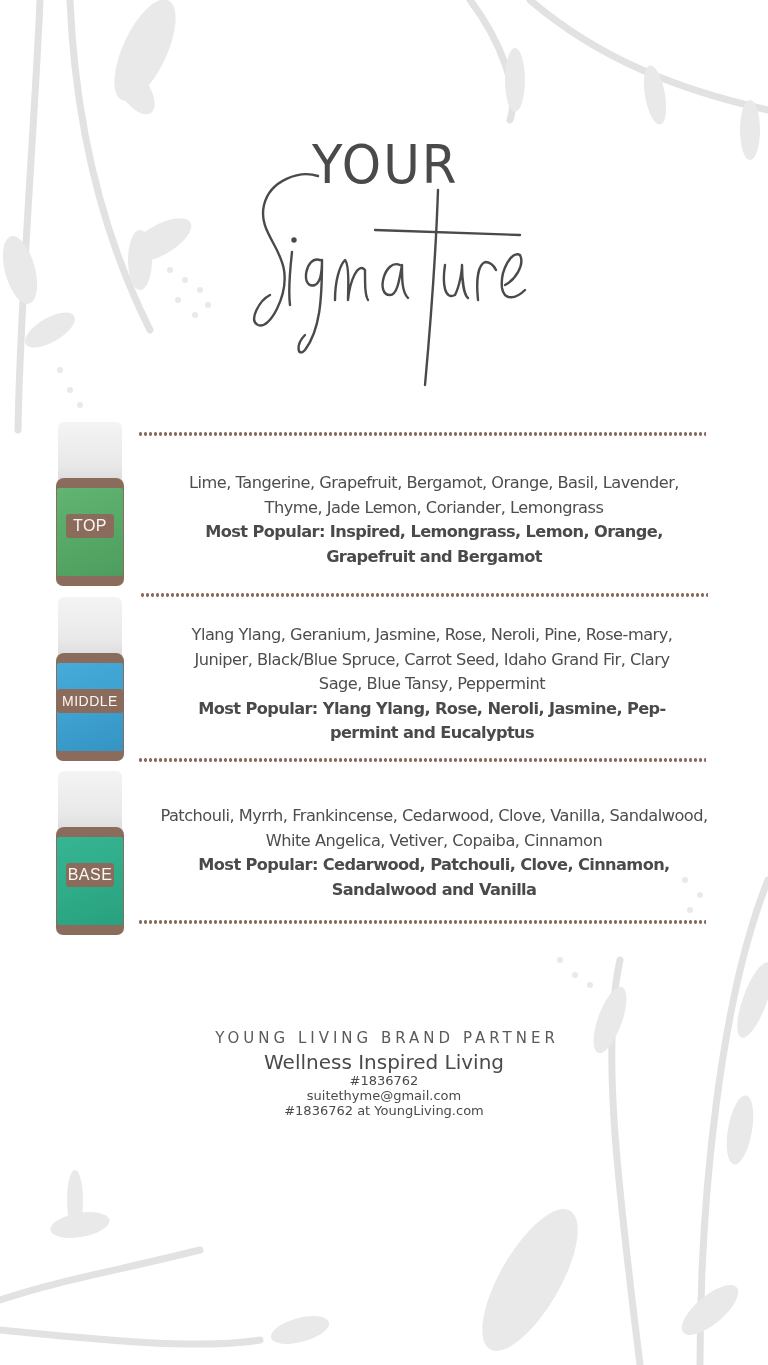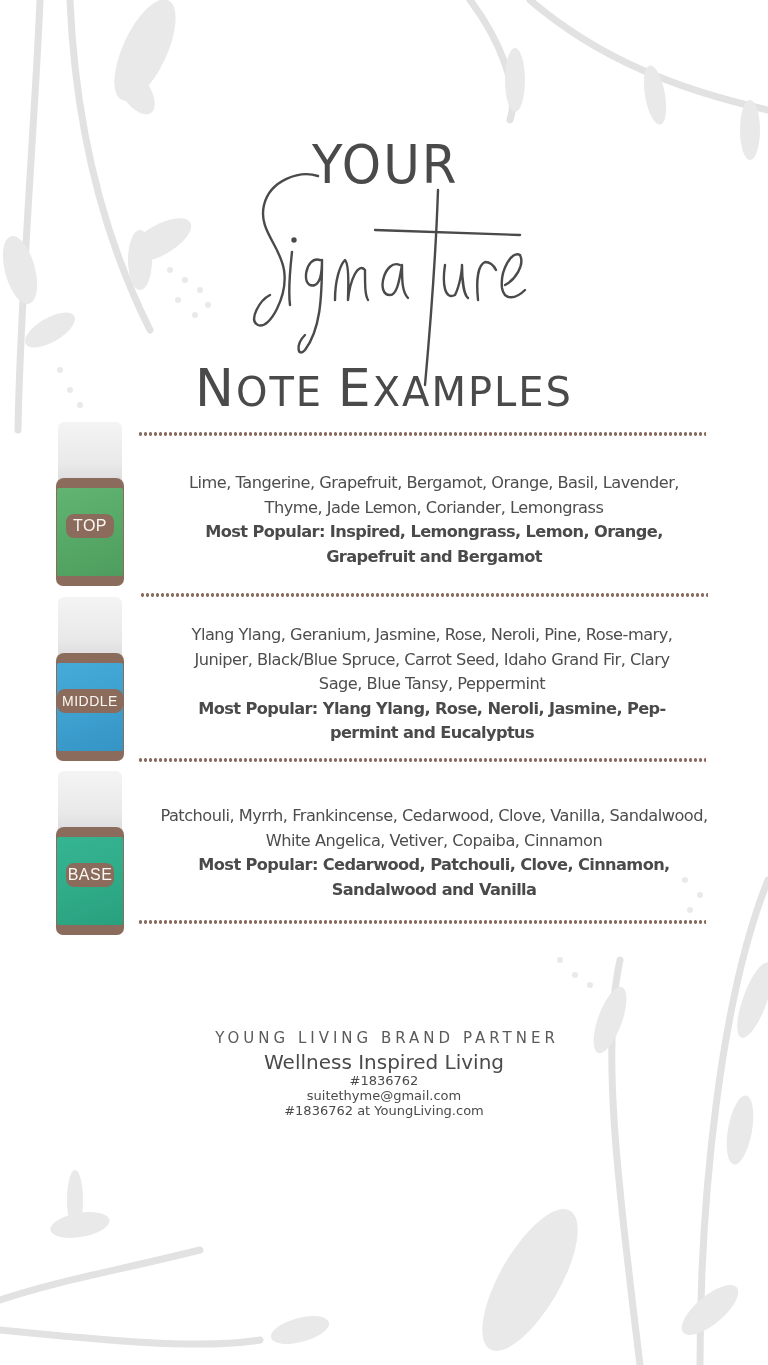--- a/index.html
+++ b/index.html
@@ -45,21 +45,21 @@
     .bottle .body {
       position: absolute; left: 0; top: 56px; width: 68px; height: 108px;
       background: #8b6c5c; border-radius: 8px 8px 7px 7px;
     }
     .bottle .label {
       position: absolute; left: 1px; top: 10px; width: 66px; height: 88px;
       border-radius: 2px;
     }
     .bottle .tag {
       position: absolute; left: 10px; top: 36px; width: 48px; height: 24px;
-      background: #8b6c5c; border-radius: 8px;
+      background: #8b6c5c; border-radius: 3px;
       color: #fbf7f2; font-size: 16px; text-align: center; line-height: 24px;
       letter-spacing: 0.5px;
     }
     .bottle .tag.wide { left: 1px; width: 66px; font-size: 14px; }
     .note-text {
       position: absolute; left: 160px; width: 548px; text-align: center;
       font-family: "DejaVu Sans", sans-serif; font-size: 16.2px; line-height: 24.5px;
       color: #4d4d4d; letter-spacing: -0.5px;
     }
     .note-text .popular { font-weight: bold; color: #4a4a4a; letter-spacing: -0.6px; }
@@ -141,21 +141,20 @@
 
       <path d="M125 60 C 170 62, 220 63, 270 65"></path>
 
       <path d="M195 95 C 192 115, 195 130, 205 125 C 210 115, 212 100, 212 95 C 212 110, 214 125, 218 128"></path>
 
       <path d="M228 130 C 226 110, 228 95, 235 92 C 240 92, 244 96, 246 100"></path>
 
       <path d="M255 115 C 265 110, 275 95, 270 85 C 262 80, 250 100, 252 118 C 254 130, 265 130, 275 120"></path>
     </g>
   </svg>
-  <div class="title-notes"><span>N</span><span class="sc">OTE </span><span>E</span><span class="sc">XAMPLES</span></div>
 </div>
 
 <div class="divider" style="left:138px; top:431px; width:568px;"></div>
 <div class="divider" style="left:140px; top:592px; width:568px;"></div>
 <div class="divider" style="left:138px; top:757px; width:568px;"></div>
 <div class="divider" style="left:138px; top:919px; width:568px;"></div>
 
 <div class="note-row" style="top:0;">
   <div class="bottle" style="top:422px;">
     <div class="cap"></div>

